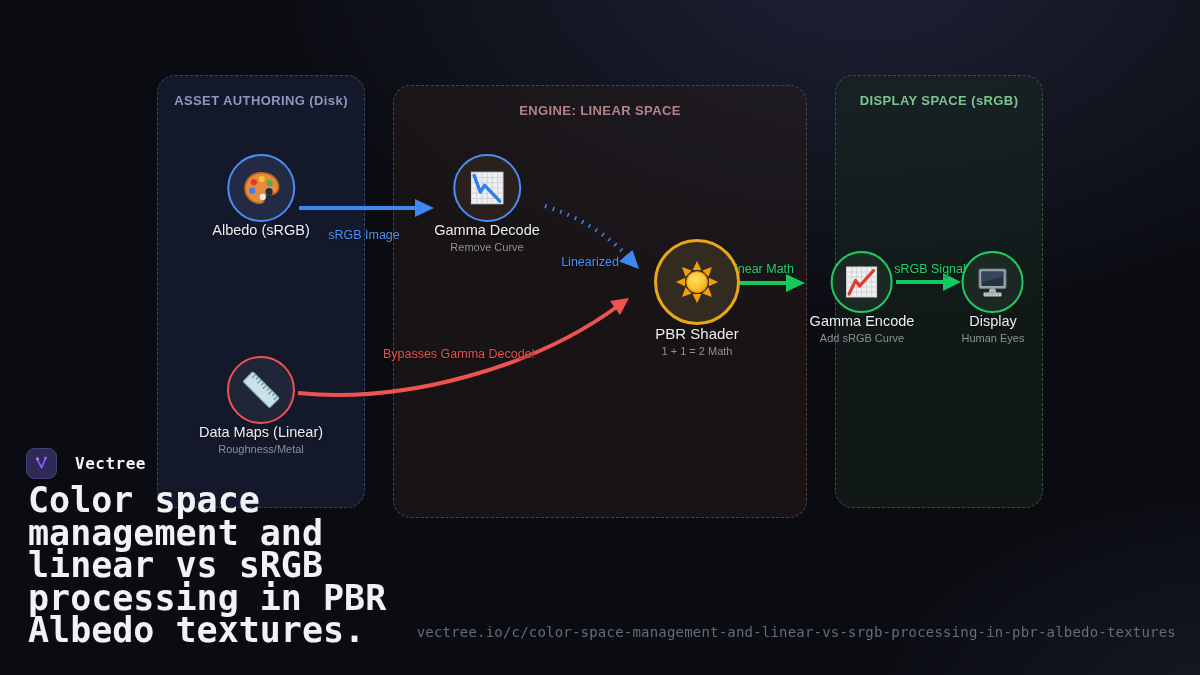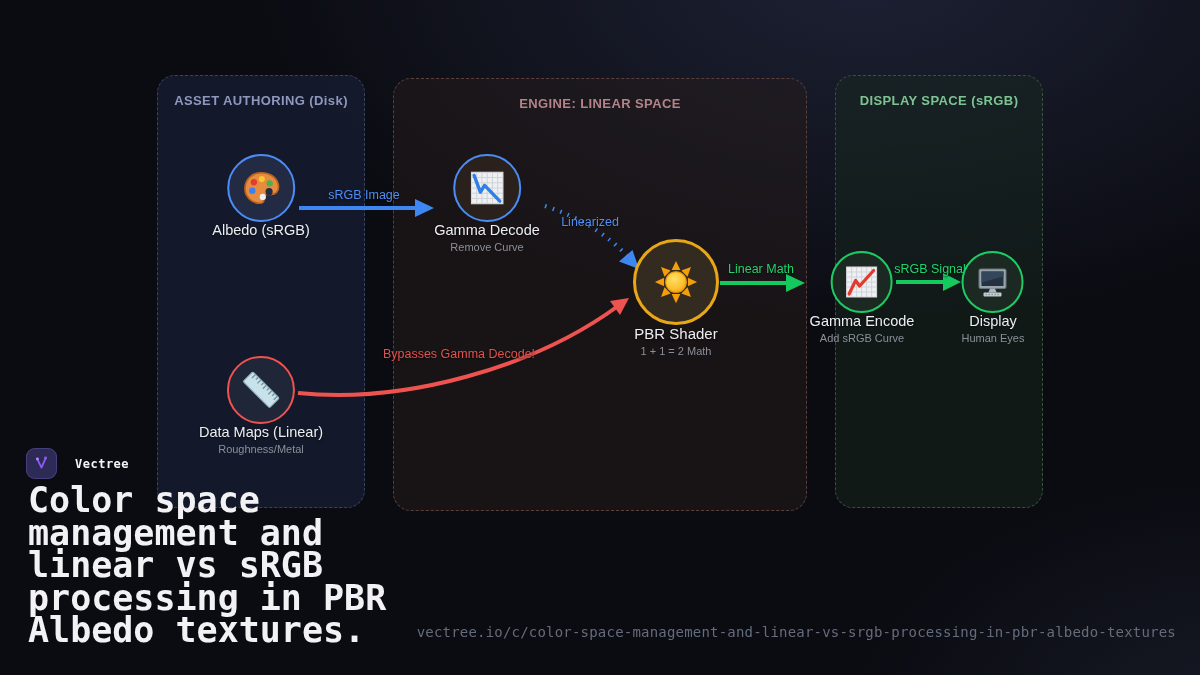--- a/index.html
+++ b/index.html
@@ -8,62 +8,62 @@
     font-family:"Liberation Sans",sans-serif;
     background:
       radial-gradient(1100px 650px at 72% -5%, #1d2134 0%, rgba(13,14,20,0) 55%),
       radial-gradient(700px 450px at 103% 108%, #171a26 0%, rgba(13,14,20,0) 55%),
       #0b0c12;
   }
   .panel{position:absolute;border-radius:18px;border:1.5px dashed;box-sizing:border-box;}
   .panel-title{margin-top:17px;text-align:center;font-size:13px;font-weight:bold;letter-spacing:.4px;}
   #panel-asset{left:157px;top:75px;width:208px;height:433px;background:rgba(28,37,62,.55);border-color:#39435c;}
   #panel-asset .panel-title{color:#8e97bd;}
-  #panel-engine{left:393px;top:78px;width:414px;height:433px;background:rgba(40,28,26,.45);border-color:#5a403d;}
+  #panel-engine{left:393px;top:85px;width:414px;height:433px;background:rgba(40,28,26,.45);border-color:#5a403d;}
   #panel-engine .panel-title{color:#b4838a;}
   #panel-display{left:835px;top:75px;width:208px;height:433px;background:rgba(24,43,31,.45);border-color:#38523f;}
   #panel-display .panel-title{color:#7dc492;}
 
   #edge-layer{position:absolute;left:0;top:0;width:1200px;height:675px;pointer-events:none;}
 
   .node{position:absolute;display:flex;flex-direction:column;align-items:center;transform:translateX(-50%);}
   .ring{border-radius:50%;display:flex;align-items:center;justify-content:center;box-sizing:border-box;}
   .nlabel{font-size:14.5px;color:#eceef2;white-space:nowrap;text-shadow:0 1px 2px rgba(0,0,0,.6);}
   .nsub{margin-top:3px;font-size:11px;color:#8a9099;white-space:nowrap;}
 
   #n-albedo{left:261px;top:154px;}
   #n-datamaps{left:261px;top:356px;}
   #n-gammadecode{left:487px;top:154px;}
-  #n-pbr{left:676px;top:239px;}
+  #n-pbr{left:697px;top:239px;}
   #n-gammaencode{left:862px;top:251px;}
   #n-display{left:993px;top:251px;}
   .ring-std{width:68px;height:68px;border:2.5px solid;}
   .ring-big{width:86px;height:86px;border:3px solid;}
   .ring-sm{width:62px;height:62px;border:2.5px solid;}
   #n-albedo .ring{border-color:#4b8df5;background:#232a44;}
   #n-datamaps .ring{border-color:#ef5350;background:#1f2637;}
   #n-gammadecode .ring{border-color:#4b8df5;background:#2a211d;}
   #n-pbr .ring{border-color:#e9a718;background:#332a20;}
   #n-gammaencode .ring{border-color:#1ecb63;background:#1c2822;}
   #n-display .ring{border-color:#1ecb63;background:#1c2822;}
   #n-pbr .nlabel{font-size:15px;}
 
   .edge-label{position:absolute;transform:translate(-50%,-50%);font-size:12.5px;white-space:nowrap;text-shadow:0 1px 2px rgba(0,0,0,.7);}
-  .lbl-blue{color:#4f8ef5;}
+  .lbl-blue{color:#4f8ef5;margin-top:40px;}
   .lbl-green{color:#22d36d;}
   .lbl-red{color:#e0524e;}
   #el-srgb-image{left:364px;top:195px;}
   #el-linearized{left:590px;top:222px;}
   #el-bypass{left:459px;top:354px;}
   #el-linear-math{left:761px;top:269px;}
   #el-srgb-signal{left:930px;top:269px;}
 
   #brand{position:absolute;left:26px;top:448px;display:flex;align-items:center;gap:18px;}
   #brand-logo{width:31px;height:31px;border-radius:9px;background:#2d2a55;box-shadow:inset 0 0 0 1px #45407c;display:flex;align-items:center;justify-content:center;}
-  #brand-name{font-family:"DejaVu Sans Mono",monospace;font-weight:bold;font-size:12px;color:#f5f5f7;letter-spacing:.5px;}
+  #brand-name{font-family:"DejaVu Sans Mono",monospace;font-weight:bold;font-size:16px;color:#f5f5f7;letter-spacing:.5px;}
   #main-title{position:absolute;left:28px;top:484px;width:388px;
     font-family:"DejaVu Sans Mono",monospace;font-weight:bold;font-size:35px;line-height:.93;
     color:#f2f2f4;margin:0;}
   #footer-url{position:absolute;right:24px;top:624px;font-family:"DejaVu Sans Mono",monospace;font-size:14px;color:#646c7b;letter-spacing:.2px;}
 </style>
 </head>
 <body>
 
 <div class="panel" id="panel-asset">
   <div class="panel-title">ASSET AUTHORING (Disk)</div>

